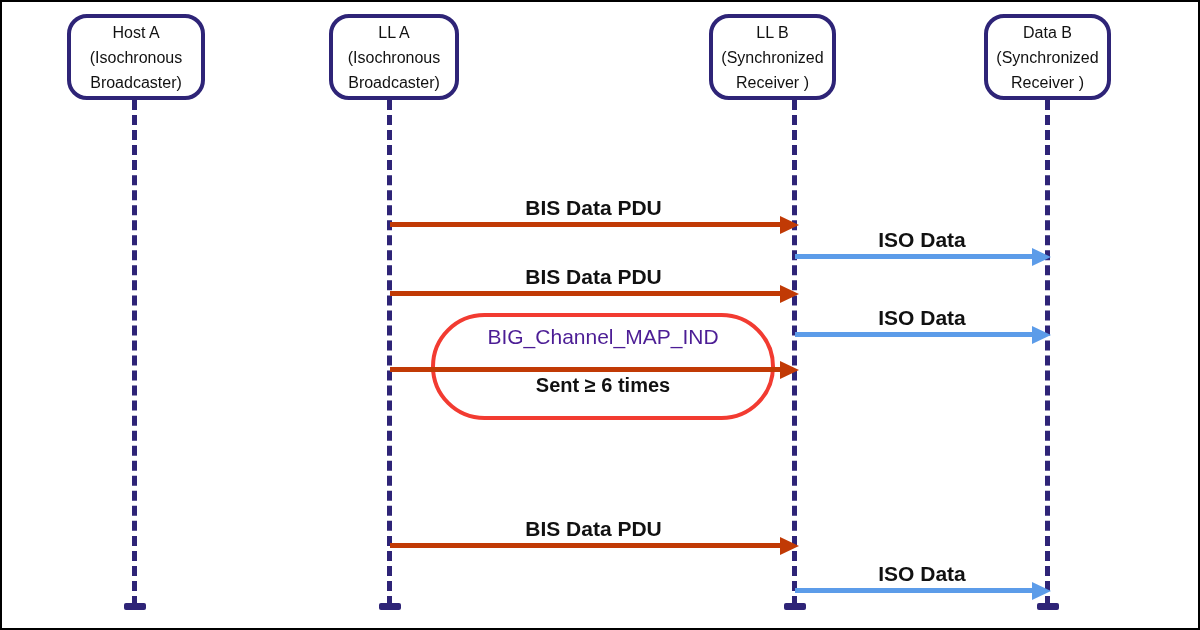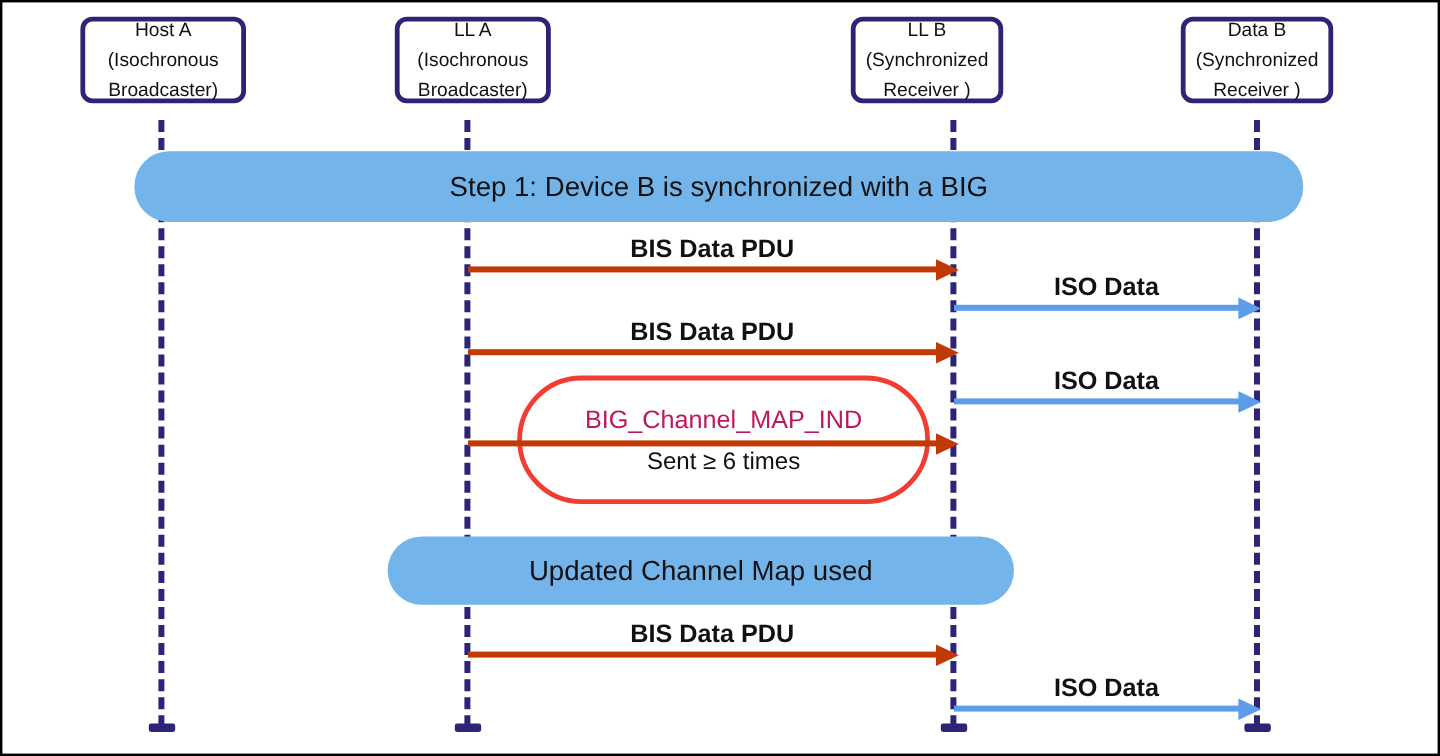--- a/index.html
+++ b/index.html
@@ -31,24 +31,24 @@
     height: 7px;
     background: #2e2477;
     border-radius: 2px;
     z-index: 1;
   }
 
   
   .actor {
     position: absolute;
     top: 12px;
-    height: 72px;
+    height: 86px;
     background: #ffffff;
     border: 4.5px solid #2e2477;
-    border-radius: 10px;
+    border-radius: 20px;
     display: flex;
     flex-direction: column;
     align-items: center;
     justify-content: center;
     text-align: center;
     font-size: 16px;
     line-height: 25px;
     color: #111111;
     z-index: 3;
   }
@@ -105,36 +105,36 @@
     width: 344px;
     height: 107px;
     border: 4px solid #f23b31;
     border-radius: 54px;
     background: transparent;
     z-index: 3;
   }
   .oval-title {
     position: absolute;
     left: 429px;
-    top: 337px;
+    top: 323px;
     width: 344px;
     text-align: center;
     font-size: 21px;
-    color: #be185d;
+    color: #4c1d95;
     white-space: nowrap;
     z-index: 4;
   }
   .oval-note {
     position: absolute;
     left: 429px;
     top: 372px;
     width: 344px;
     text-align: center;
     font-size: 20px;
-    font-weight: normal;
+    font-weight: bold;
     color: #111111;
     white-space: nowrap;
     z-index: 4;
   }
 </style>
 </head>
 <body>
 
 <div class="canvas">
 
@@ -157,21 +157,20 @@
   </div>
   <div class="actor" style="left:707px;width:127px">
     <span>LL B</span>
     <span>(Synchronized Receiver )</span>
   </div>
   <div class="actor" style="left:982px;width:127px">
     <span>Data B</span>
     <span>(Synchronized Receiver )</span>
   </div>
 
-  <div class="banner" style="left:110px;top:124px;width:974px;height:59px">Step 1: Device B is synchronized with a BIG</div>
 
   <div class="msg bis" style="left:388px;top:192px;width:407px;height:33px">
     <div class="msg-label">BIS Data PDU</div>
     <div class="msg-line"></div>
     <div class="msg-head"></div>
   </div>
 
   <div class="msg iso" style="left:793px;top:224px;width:254px;height:33px">
     <div class="msg-label">ISO Data</div>
     <div class="msg-line"></div>
@@ -191,21 +190,20 @@
   </div>
 
   <div class="oval"></div>
   <div class="oval-title">BIG_Channel_MAP_IND</div>
   <div class="msg bis" style="left:388px;top:337px;width:407px;height:33px">
     <div class="msg-line"></div>
     <div class="msg-head"></div>
   </div>
   <div class="oval-note">Sent ≥ 6 times</div>
 
-  <div class="banner" style="left:321px;top:445px;width:522px;height:57px">Updated Channel Map used</div>
 
   <div class="msg bis" style="left:388px;top:513px;width:407px;height:33px">
     <div class="msg-label">BIS Data PDU</div>
     <div class="msg-line"></div>
     <div class="msg-head"></div>
   </div>
 
   <div class="msg iso" style="left:793px;top:558px;width:254px;height:33px">
     <div class="msg-label">ISO Data</div>
     <div class="msg-line"></div>

